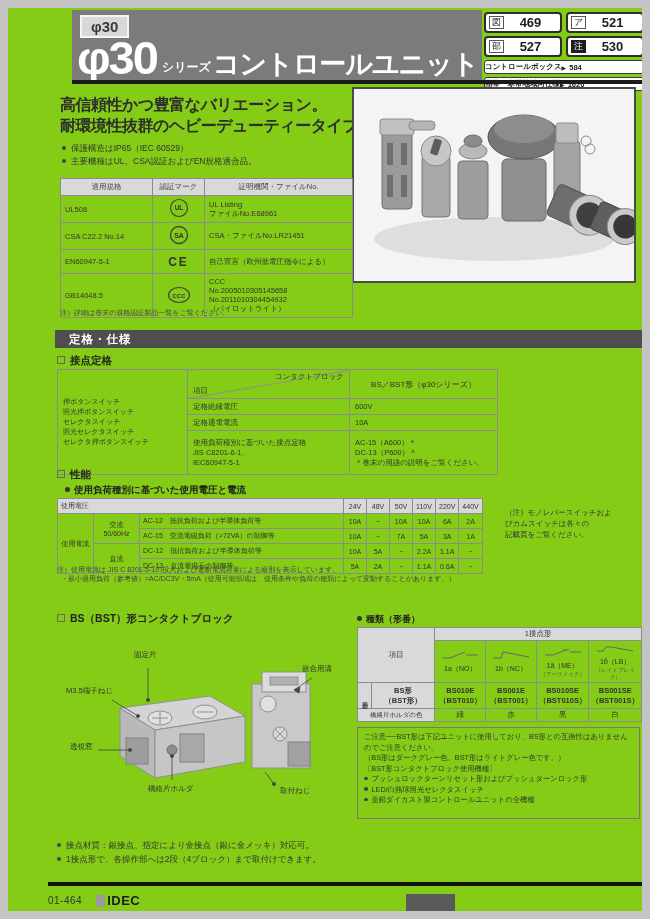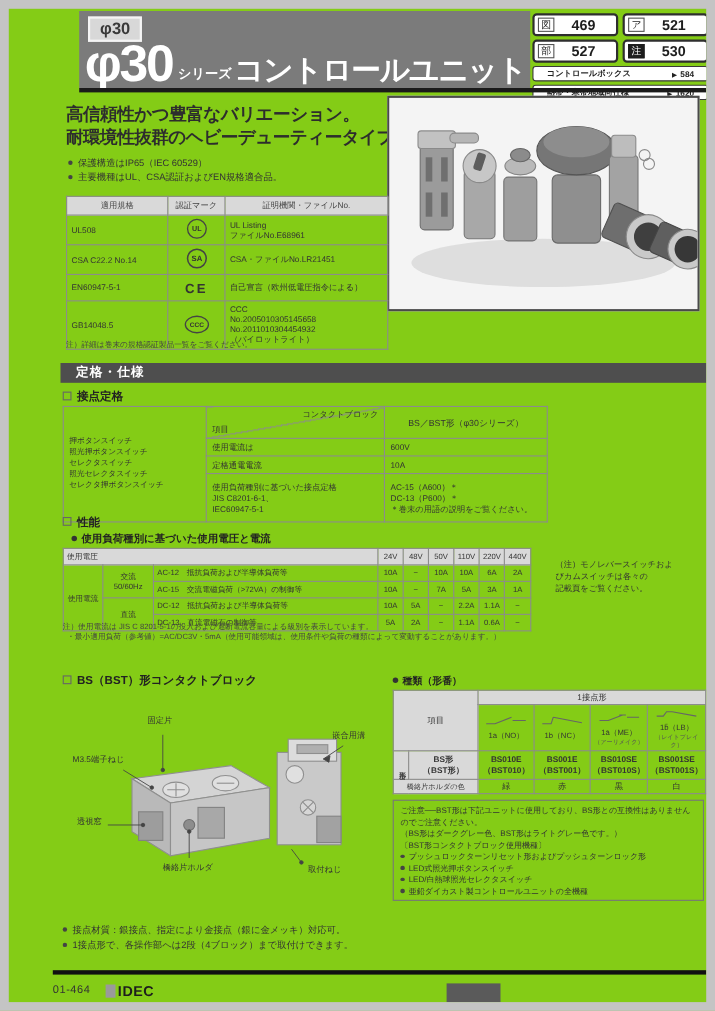--- a/index.html
+++ b/index.html
@@ -12,21 +12,21 @@
   .title-line{position:absolute;left:5px;bottom:0;display:flex;align-items:flex-end;color:#fff;white-space:nowrap;}
   .title-main{font-size:47px;font-weight:bold;letter-spacing:-2px;line-height:44px;}
   .title-series{font-size:12px;font-weight:bold;margin:0 2px 4px 5px;}
   .title-product{font-size:27px;font-weight:bold;letter-spacing:-1px;line-height:30px;margin-bottom:1px;}
   .refs{position:absolute;left:476px;top:4px;width:160px;}
   .ref-grid{display:grid;grid-template-columns:1fr 1fr;gap:3px 4px;}
   .ref-box{border:2px solid #2e2e2e;border-radius:4px;height:17px;display:flex;align-items:center;padding:0 3px;background:#fff;}
   .ref-label{font-size:9px;border:1px solid #555;line-height:11px;padding:0 2px;color:#222;}
   .ref-label.inv{background:#1d1d1d;color:#fff;border-color:#1d1d1d;}
   .ref-value{flex:1;text-align:center;font-weight:bold;font-size:13px;color:#1d1d1d;}
-  .ref-link{border:1px solid #3a3a3a;border-radius:3px;height:12px;margin-top:3px;display:flex;align-items:center;justify-content:space-between;font-size:7.5px;font-weight:bold;padding:0 12px;background:#fff;}
+  .ref-link{border:1px solid #3a3a3a;border-radius:3px;height:12px;margin-top:3px;display:flex;align-items:center;font-size:7.5px;font-weight:bold;padding:0 0;background:#fff;}
   .ref-link .arr{font-size:6px;margin-right:3px;}
   .hdr-rule{position:absolute;left:64px;top:72px;width:570px;height:4px;background:#1a1a1a;}
   
   .headline{position:absolute;left:52px;top:86px;font-size:16px;font-weight:bold;color:#2d2d2d;line-height:21px;letter-spacing:-0.5px;}
   .intro-bullets{position:absolute;left:54px;top:134px;margin:0;padding:0;list-style:none;font-size:8.5px;color:#333;line-height:13px;}
   .intro-bullets li::before{content:"";display:inline-block;width:4px;height:4px;border-radius:50%;background:#444;margin-right:5px;vertical-align:1px;}
   .photo-box{position:absolute;left:344px;top:79px;width:284px;height:196px;border:2px solid #4a4a4a;background:#fdfdfd;box-sizing:border-box;}
   
   .std-table{position:absolute;left:52px;top:170px;border-collapse:collapse;table-layout:fixed;font-size:7.5px;color:#333;}
   .std-table td,.std-table th{border:1px solid #8c8c8c;padding:2px 4px;text-align:left;vertical-align:middle;font-weight:normal;}
@@ -243,21 +243,21 @@
 セレクタスイッチ
 照光セレクタスイッチ
 セレクタ押ボタンスイッチ</td>
       <td class="diag">
         <span class="dt">コンタクトブロック</span>
         <span class="db">項目</span>
       </td>
       <td class="cr-head">BS／BST形（φ30シリーズ）</td>
     </tr>
     <tr style="height:16px">
-      <td>使用電流は</td>
+      <td>定格絶縁電圧</td>
       <td>600V</td>
     </tr>
     <tr style="height:16px">
       <td>定格通電電流</td>
       <td>10A</td>
     </tr>
     <tr style="height:44px">
       <td class="pre" style="line-height:10px">使用負荷種別に基づいた接点定格
 JIS C8201-6-1、
 IEC60947-5-1</td>
@@ -450,21 +450,20 @@
     </tr>
   </tbody>
     </table>
 
   <div class="caution-box">
     <div class="pre">ご注意──BST形は下記ユニットに使用しており、BS形との互換性はありませんのでご注意ください。
 （BS形はダークグレー色、BST形はライトグレー色です。）</div>
     <div>〔BST形コンタクトブロック使用機種〕</div>
     <ul>
       <li>プッシュロックターンリセット形およびプッシュターンロック形</li>
-      <li>LED式照光押ボタンスイッチ</li>
       <li>LED/白熱球照光セレクタスイッチ</li>
       <li>亜鉛ダイカスト製コントロールユニットの全機種</li>
     </ul>
   </div>
 
   <ul class="features">
     <li>接点材質：銀接点、指定により金接点（銀に金メッキ）対応可。</li>
     <li>1接点形で、各操作部へは2段（4ブロック）まで取付けできます。</li>
   </ul>
 

